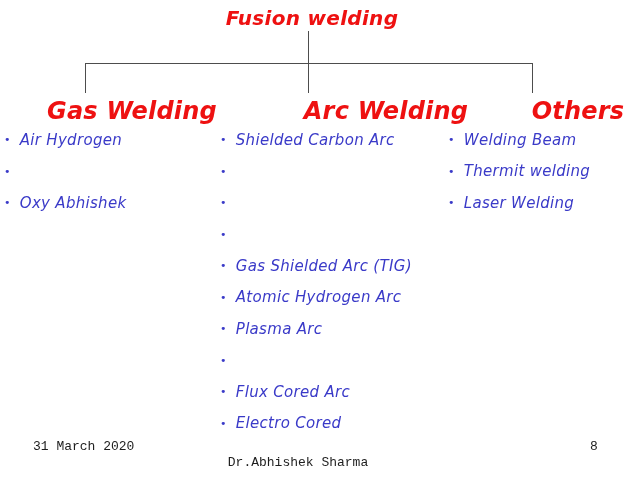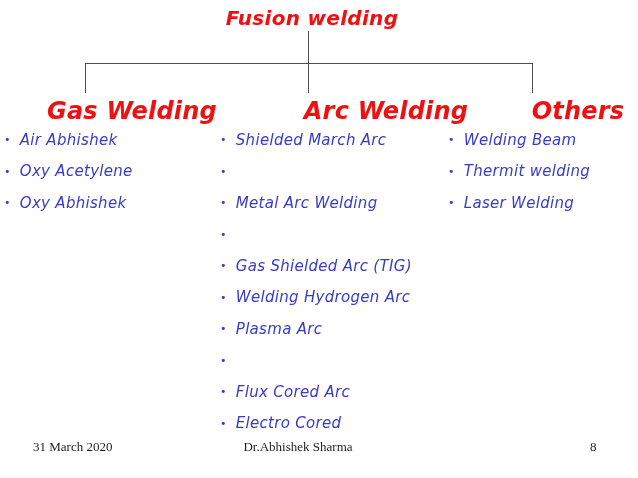--- a/index.html
+++ b/index.html
@@ -62,26 +62,26 @@
   .bullet {
     font-size: 11px;
     font-style: normal;
     margin-right: 9px;
     line-height: 1;
   }
   .item-label { white-space: pre; }
   .footer-text {
     position: absolute;
     top: 439px;
-    font-family: Liberation Serif, serif;
+    font-family: Liberation Mono, monospace;
     font-size: 13px;
     color: #1d1d1d;
   }
   .footer-date   { left: 33px; }
-  .footer-author { left: 0; width: 596px; text-align: center; }
+  .footer-author { left: 0; width: 596px; text-align: center; margin-top: 16px; }
   .footer-page   { left: 590px; }
 </style>
 </head>
 <body>
 
 <div class="slide">
 
   <div class="title">Fusion welding</div>
 
   <div class="line line-root-drop"></div>
@@ -91,62 +91,60 @@
   <div class="line line-right-drop"></div>
 
   <div class="branch-header hdr-gas">Gas Welding</div>
   <div class="branch-header hdr-arc">Arc Welding</div>
   <div class="branch-header hdr-others">Others</div>
 
   <div class="branch-list list-gas">
 
       <div class="item">
         <span class="bullet">•</span>
-        <span class="item-label">Air Abhishek</span>
+        <span class="item-label">Air Hydrogen</span>
       </div>
 
       <div class="item">
         <span class="bullet">•</span>
-        <span class="item-label">Oxy Acetylene</span>
       </div>
 
       <div class="item">
         <span class="bullet">•</span>
         <span class="item-label">Oxy Abhishek</span>
       </div>
     </div>
 
   <div class="branch-list list-arc">
 
       <div class="item">
         <span class="bullet">•</span>
-        <span class="item-label">Shielded March Arc</span>
+        <span class="item-label">Shielded Carbon Arc</span>
       </div>
 
       <div class="item">
         <span class="bullet">•</span>
       </div>
 
       <div class="item">
         <span class="bullet">•</span>
-        <span class="item-label">Metal Arc Welding</span>
       </div>
 
       <div class="item">
         <span class="bullet">•</span>
       </div>
 
       <div class="item">
         <span class="bullet">•</span>
         <span class="item-label">Gas Shielded Arc (TIG)</span>
       </div>
 
       <div class="item">
         <span class="bullet">•</span>
-        <span class="item-label">Welding Hydrogen Arc</span>
+        <span class="item-label">Atomic Hydrogen Arc</span>
       </div>
 
       <div class="item">
         <span class="bullet">•</span>
         <span class="item-label">Plasma Arc</span>
       </div>
 
       <div class="item">
         <span class="bullet">•</span>
       </div>

